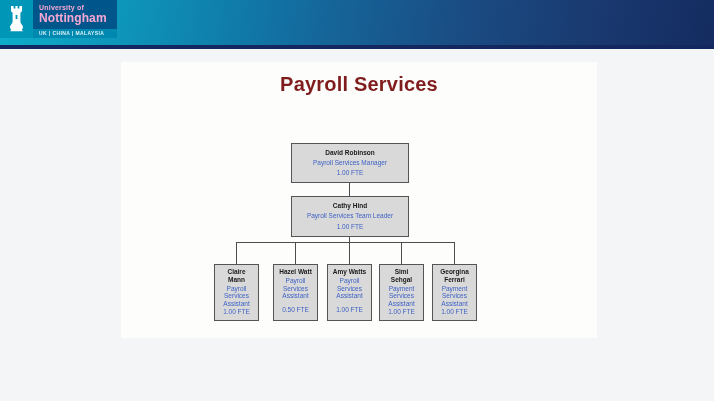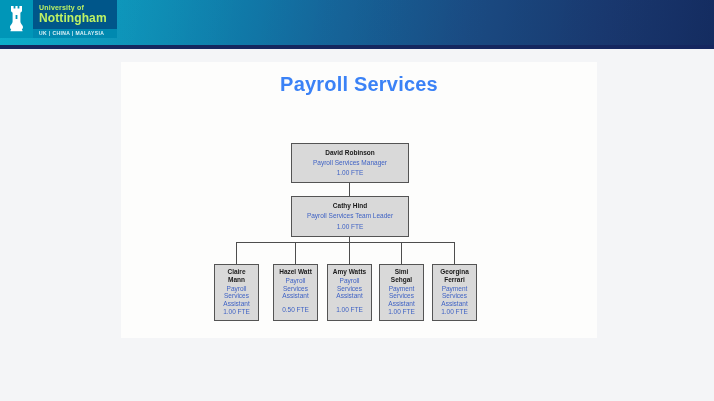--- a/index.html
+++ b/index.html
@@ -20,39 +20,39 @@
     border-bottom: 4px solid #15275f;
   }
   .logo { position: absolute; left: 0; top: 0; height: 38px; display: flex; }
   .logo-castle {
     width: 33px; height: 38px; background: #0096b8;
     display: flex; align-items: center; justify-content: center;
   }
   .logo-castle svg { display: block; }
   .logo-textwrap { width: 84px; height: 38px; display: flex; flex-direction: column; }
   .logo-upper {
-    height: 29px; background: #00568a; color: #bef264;
+    height: 29px; background: #00568a; color: #f9a8d4;
     padding: 4px 0 0 6px; line-height: 1;
   }
   .uni-prefix { font-size: 7px; font-weight: bold; letter-spacing: 0.2px; }
   .uni-name   { font-size: 12px; font-weight: bold; margin-top: 1px; letter-spacing: 0.1px; }
   .logo-strip {
     height: 9px; background: #0089b0; color: #dff3f8;
     font-size: 5px; font-weight: bold; letter-spacing: 0.4px;
     padding: 2px 0 0 6px; line-height: 1; white-space: nowrap;
   }
 
   
   .card {
     position: absolute; left: 121px; top: 62px; width: 476px; height: 276px;
     background: #fdfdfc;
   }
   .page-title {
     position: absolute; left: 0; top: 11px; width: 100%;
-    text-align: center; font-size: 20px; font-weight: bold; color: #3b82f6;
+    text-align: center; font-size: 20px; font-weight: bold; color: #7f1d1d;
     letter-spacing: 0.2px;
   }
 
   
   .box {
     position: absolute;
     background: #d9d9d9;
     border: 1px solid #545454;
     display: flex; flex-direction: column; align-items: center;
     text-align: center; color: #000;

